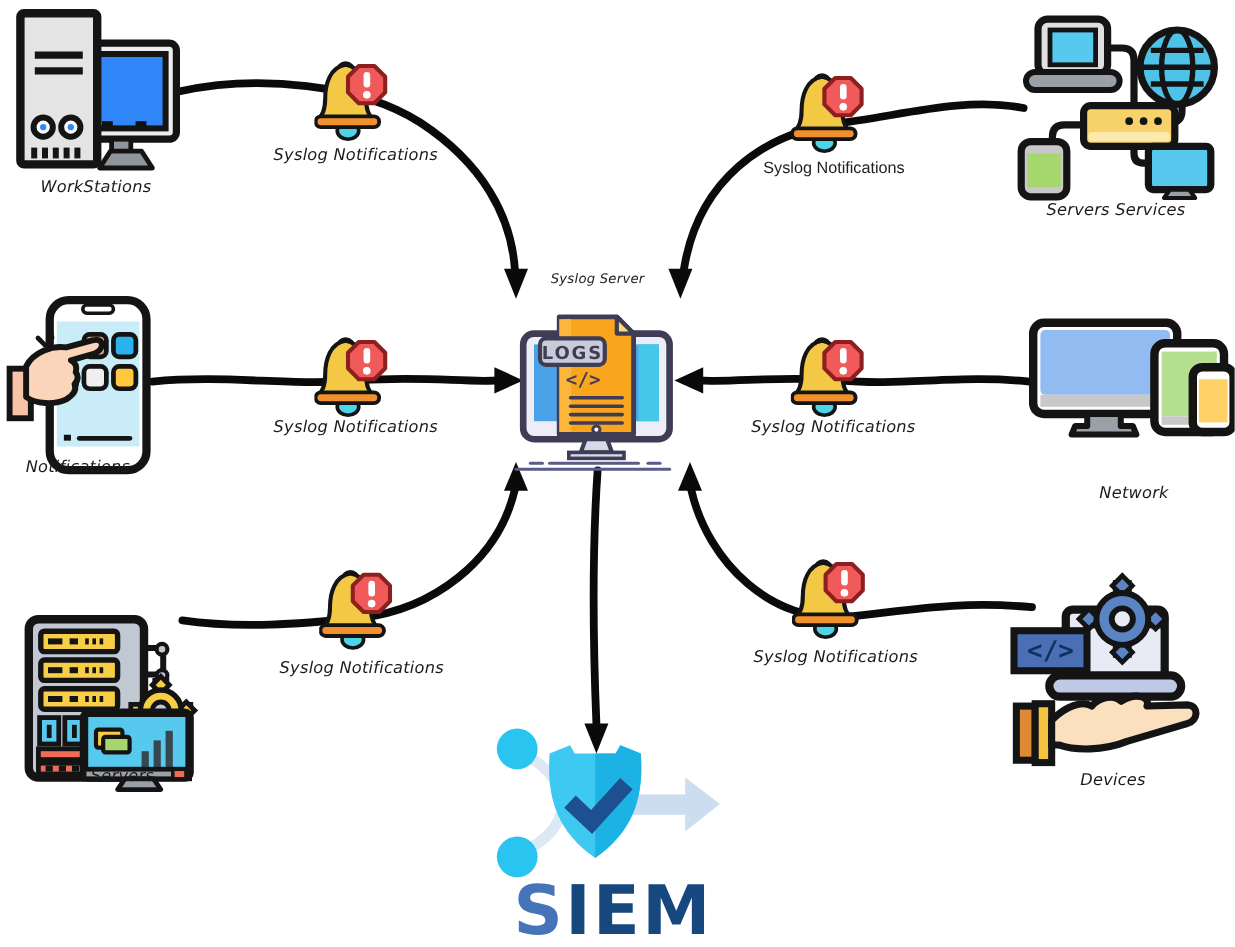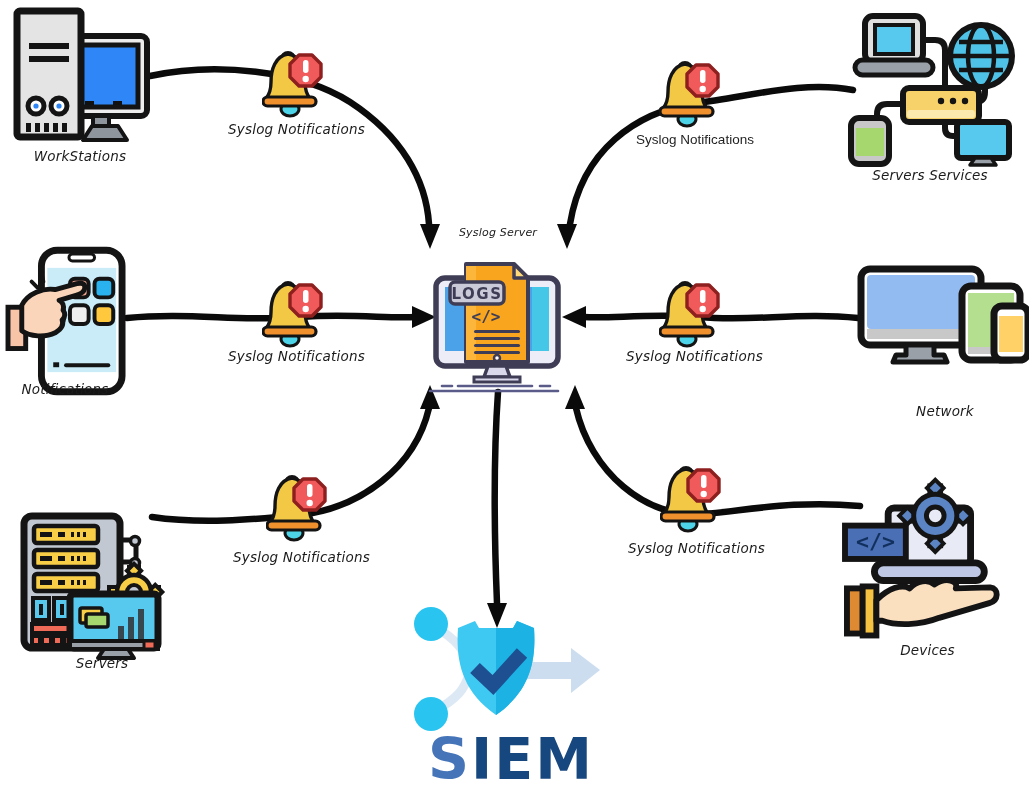--- a/index.html
+++ b/index.html
@@ -167,21 +167,21 @@
       <rect x="64" y="98" width="22" height="15" rx="2" fill="#F7CE46" stroke="#141414" stroke-width="3.5"></rect>
       <rect x="70" y="104" width="22" height="13" rx="2" fill="#A5D76E" stroke="#141414" stroke-width="3.5"></rect>
       <rect x="102" y="116" width="6" height="15" fill="#37474F"></rect>
       <rect x="112" y="107" width="6" height="24" fill="#37474F"></rect>
       <rect x="122" y="99" width="6" height="32" fill="#37474F"></rect>
       <rect x="54" y="131" width="88" height="8" fill="#9AA0A8" stroke="#141414" stroke-width="4"></rect>
       <rect x="128" y="131" width="11" height="8" fill="#EF6B57" stroke="#141414" stroke-width="3"></rect>
       <path d="M88,139 L112,139 L118,148 L82,148 Z" fill="#9AA0A8" stroke="#141414" stroke-width="4" stroke-linejoin="round"></path>
     </svg>
   </div>
-  <div class="lbl" style="left:32px;top:656px;width:140px">Servers</div>
+  <div class="lbl" style="left:32px;top:640px;width:140px">Servers</div>
 
   <div class="abs" style="left:845px;top:8px">
     <svg width="170" height="158" viewBox="0 0 170 158">
       <g stroke="#141414" stroke-width="6" fill="none">
         <path d="M78,32 h12 q10,0 10,10 v36"></path>
         <path d="M140,80 v4 q0,10 -10,10 h-4"></path>
         <path d="M58,96 h-16 q-10,0 -10,10 v8"></path>
         <path d="M100,114 v6 q0,8 8,8 h8"></path>
       </g>
       <circle cx="136" cy="48" r="31" fill="#4FC3E7" stroke="#141414" stroke-width="6"></circle>

